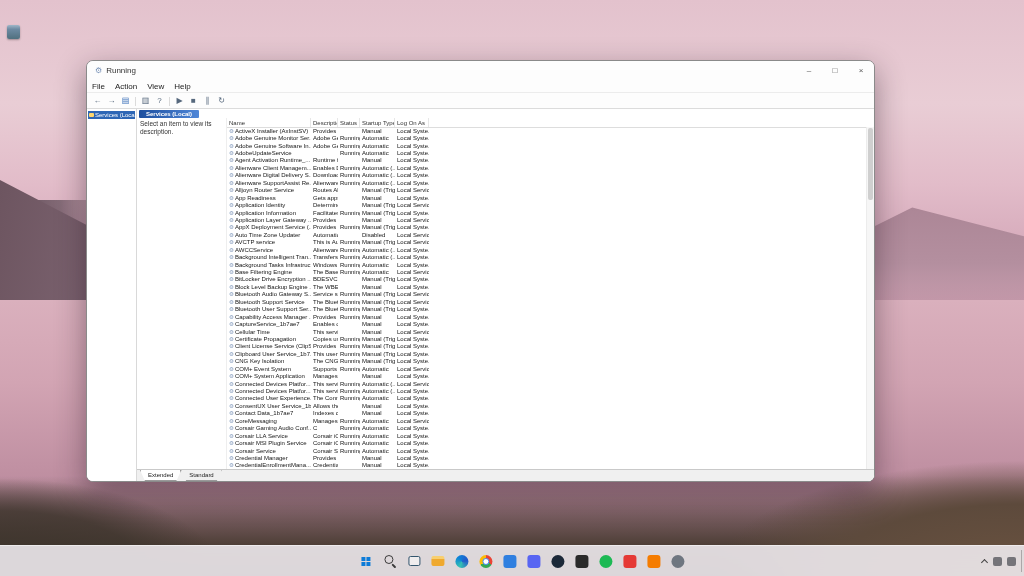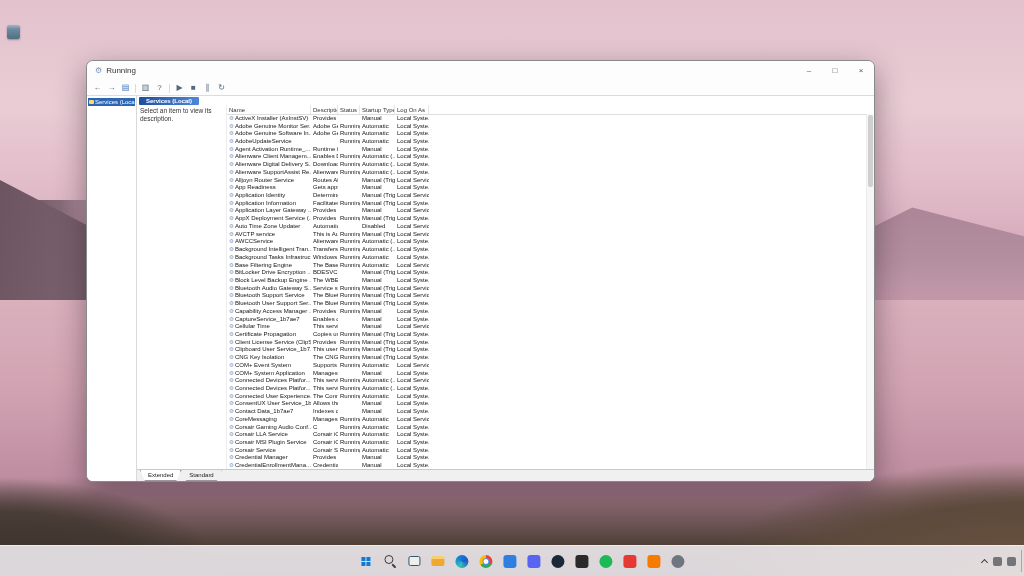--- a/index.html
+++ b/index.html
@@ -122,20 +122,26 @@
   <div class="window">
     <div class="titlebar">
       <span class="win-icon">⚙</span>
       <span class="win-title">Running</span>
       <div class="win-controls">
         <span class="wc">–</span>
         <span class="wc">□</span>
         <span class="wc close">×</span>
       </div>
     </div>
+    <div class="menubar">
+        <span class="menu-item">File</span>
+        <span class="menu-item">Action</span>
+        <span class="menu-item">View</span>
+        <span class="menu-item">Help</span>
+      </div>
     <div class="toolbar">
         <span class="tool-btn">←</span>
         <span class="tool-btn">→</span>
         <span class="tool-btn">▤</span>
         <span class="tool-btn sep">|</span>
         <span class="tool-btn">▥</span>
         <span class="tool-btn">?</span>
         <span class="tool-btn sep">|</span>
         <span class="tool-btn">▶</span>
         <span class="tool-btn">■</span>

